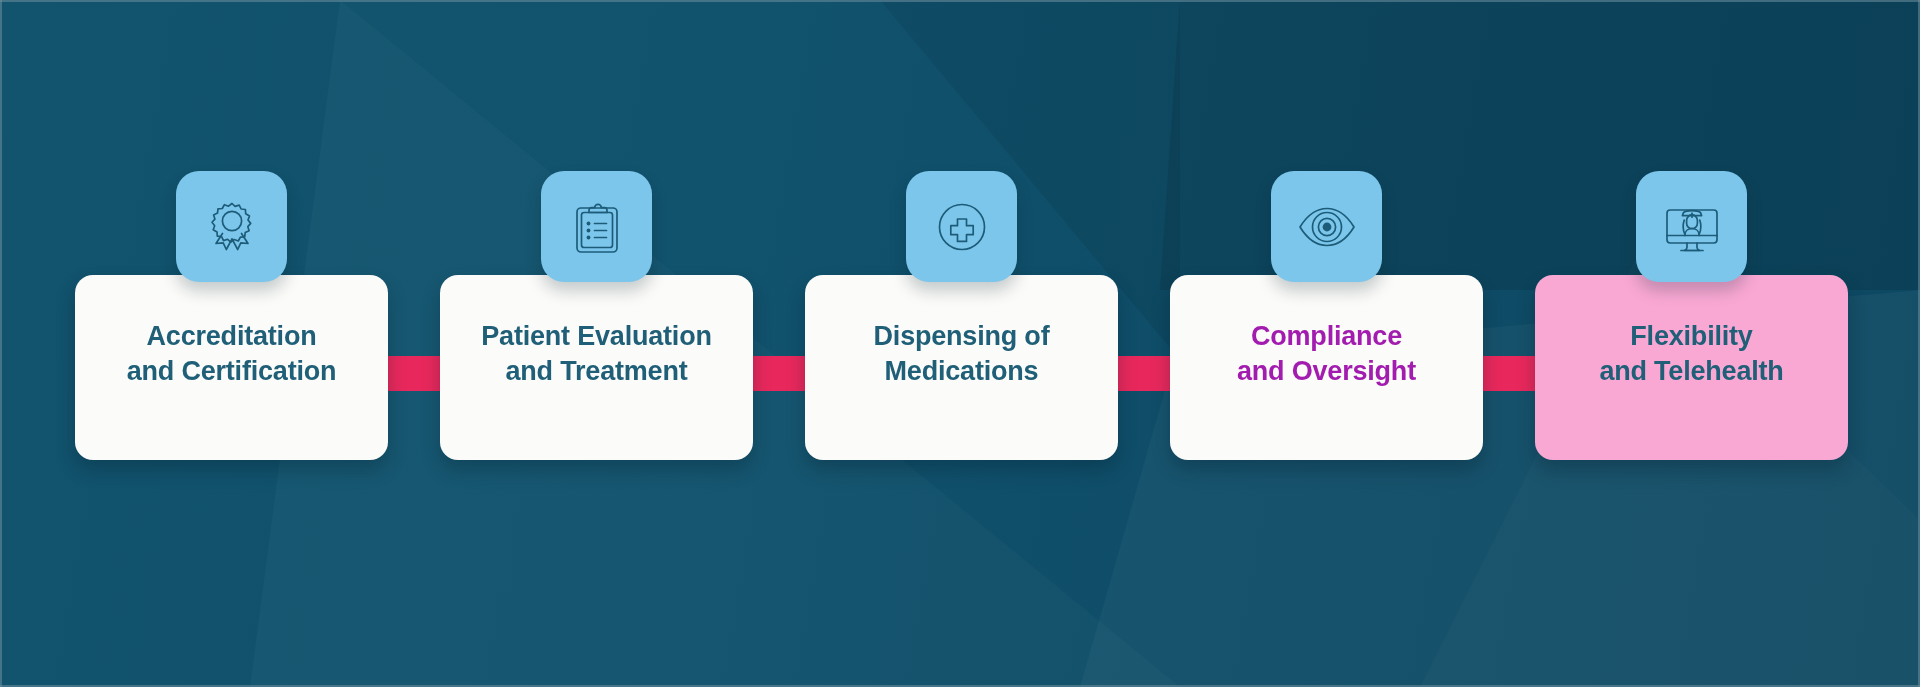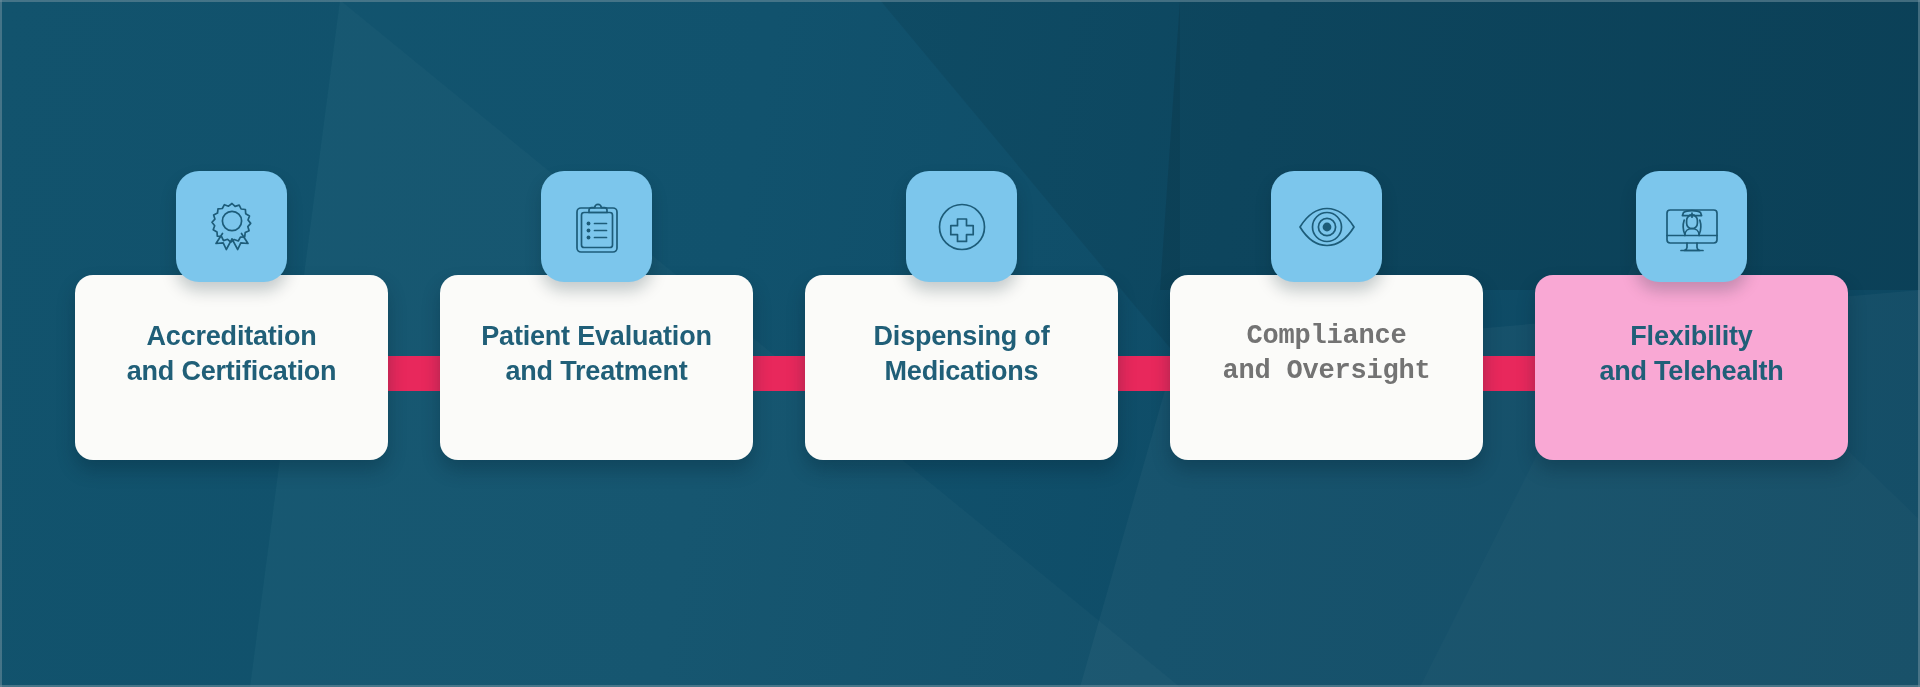--- a/index.html
+++ b/index.html
@@ -134,21 +134,21 @@
   </div>
   <div class="card" style="left: 75px; background: rgb(251, 251, 249);">
     <div class="card-label" style="color: rgb(32, 95, 120);">Accreditation
 and Certification</div>
   </div>
   <div class="card" style="left: 805px; background: rgb(251, 251, 249);">
     <div class="card-label" style="color: rgb(32, 95, 120); text-align: center;">Dispensing of
 Medications</div>
   </div>
   <div class="card" style="left: 1170px; background: rgb(251, 251, 249);">
-    <div class="card-label" style="color: #737373; font-family: Liberation Mono, monospace;">Compliance
+    <div class="card-label" style="color: #a21caf;">Compliance
 and Oversight</div>
   </div>
   <div class="card" style="left: 1535px; background: #f9a8d4;">
     <div class="card-label" style="color: rgb(32, 95, 120);">Flexibility
 and Telehealth</div>
   </div>
 
   <div class="icon-tile" style="left: 176px; background: rgb(124, 198, 236);">
     <span>
       <svg viewBox="0 0 64 64">

